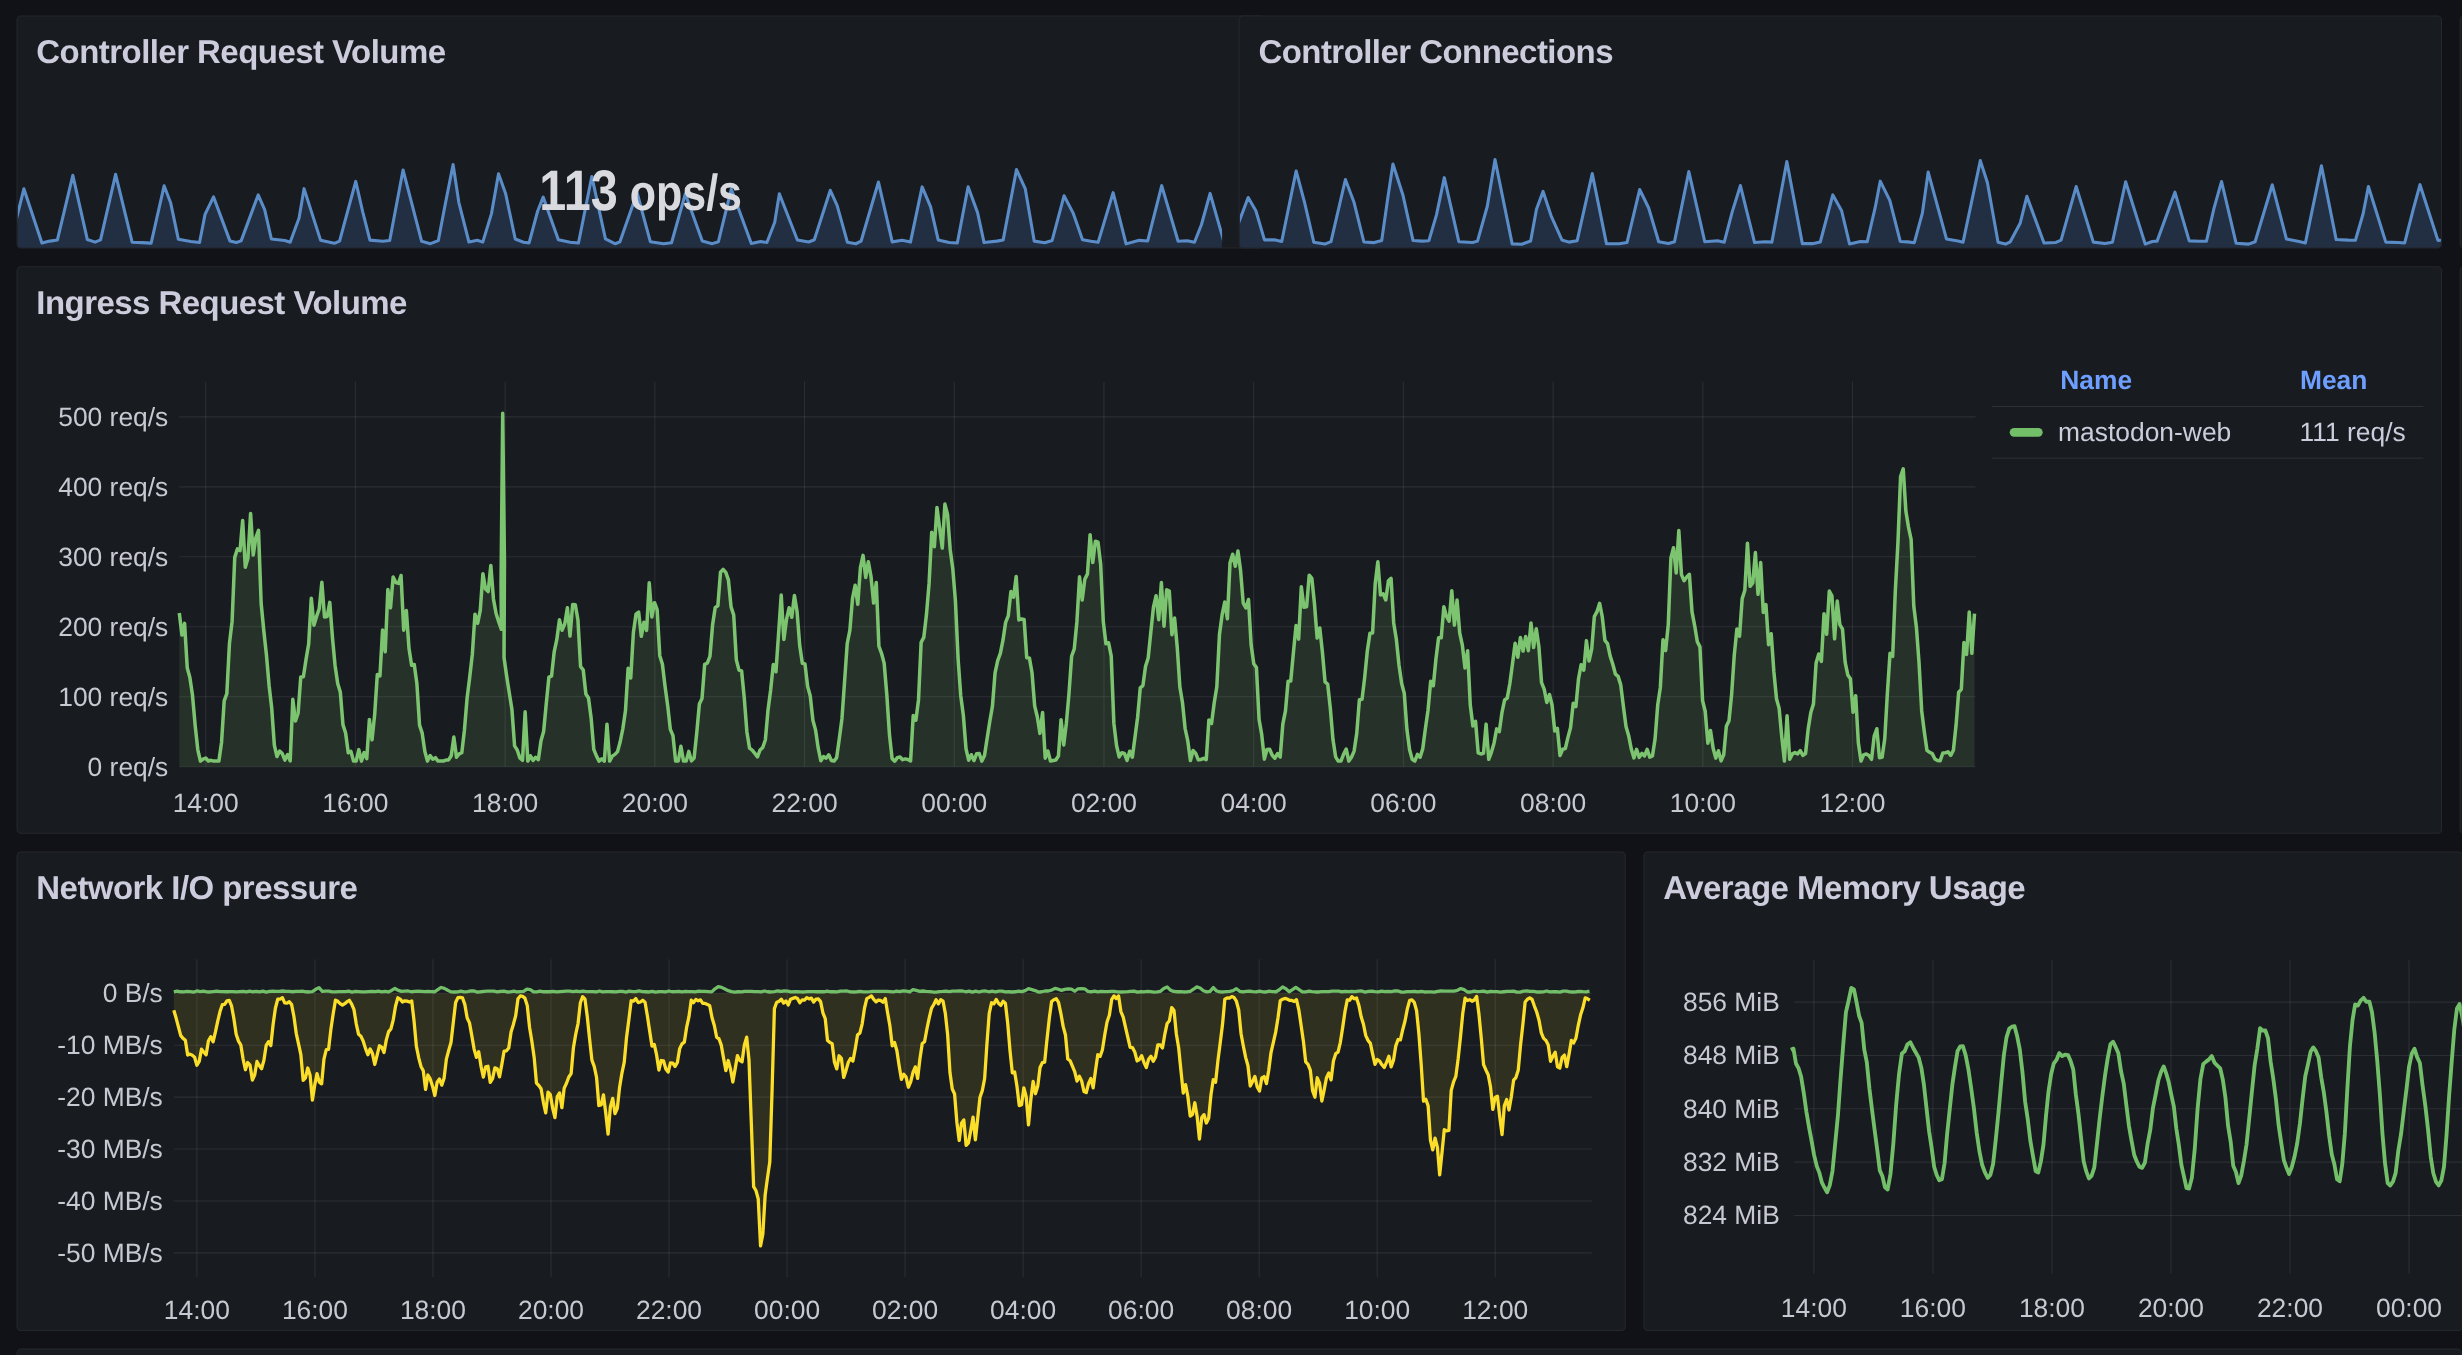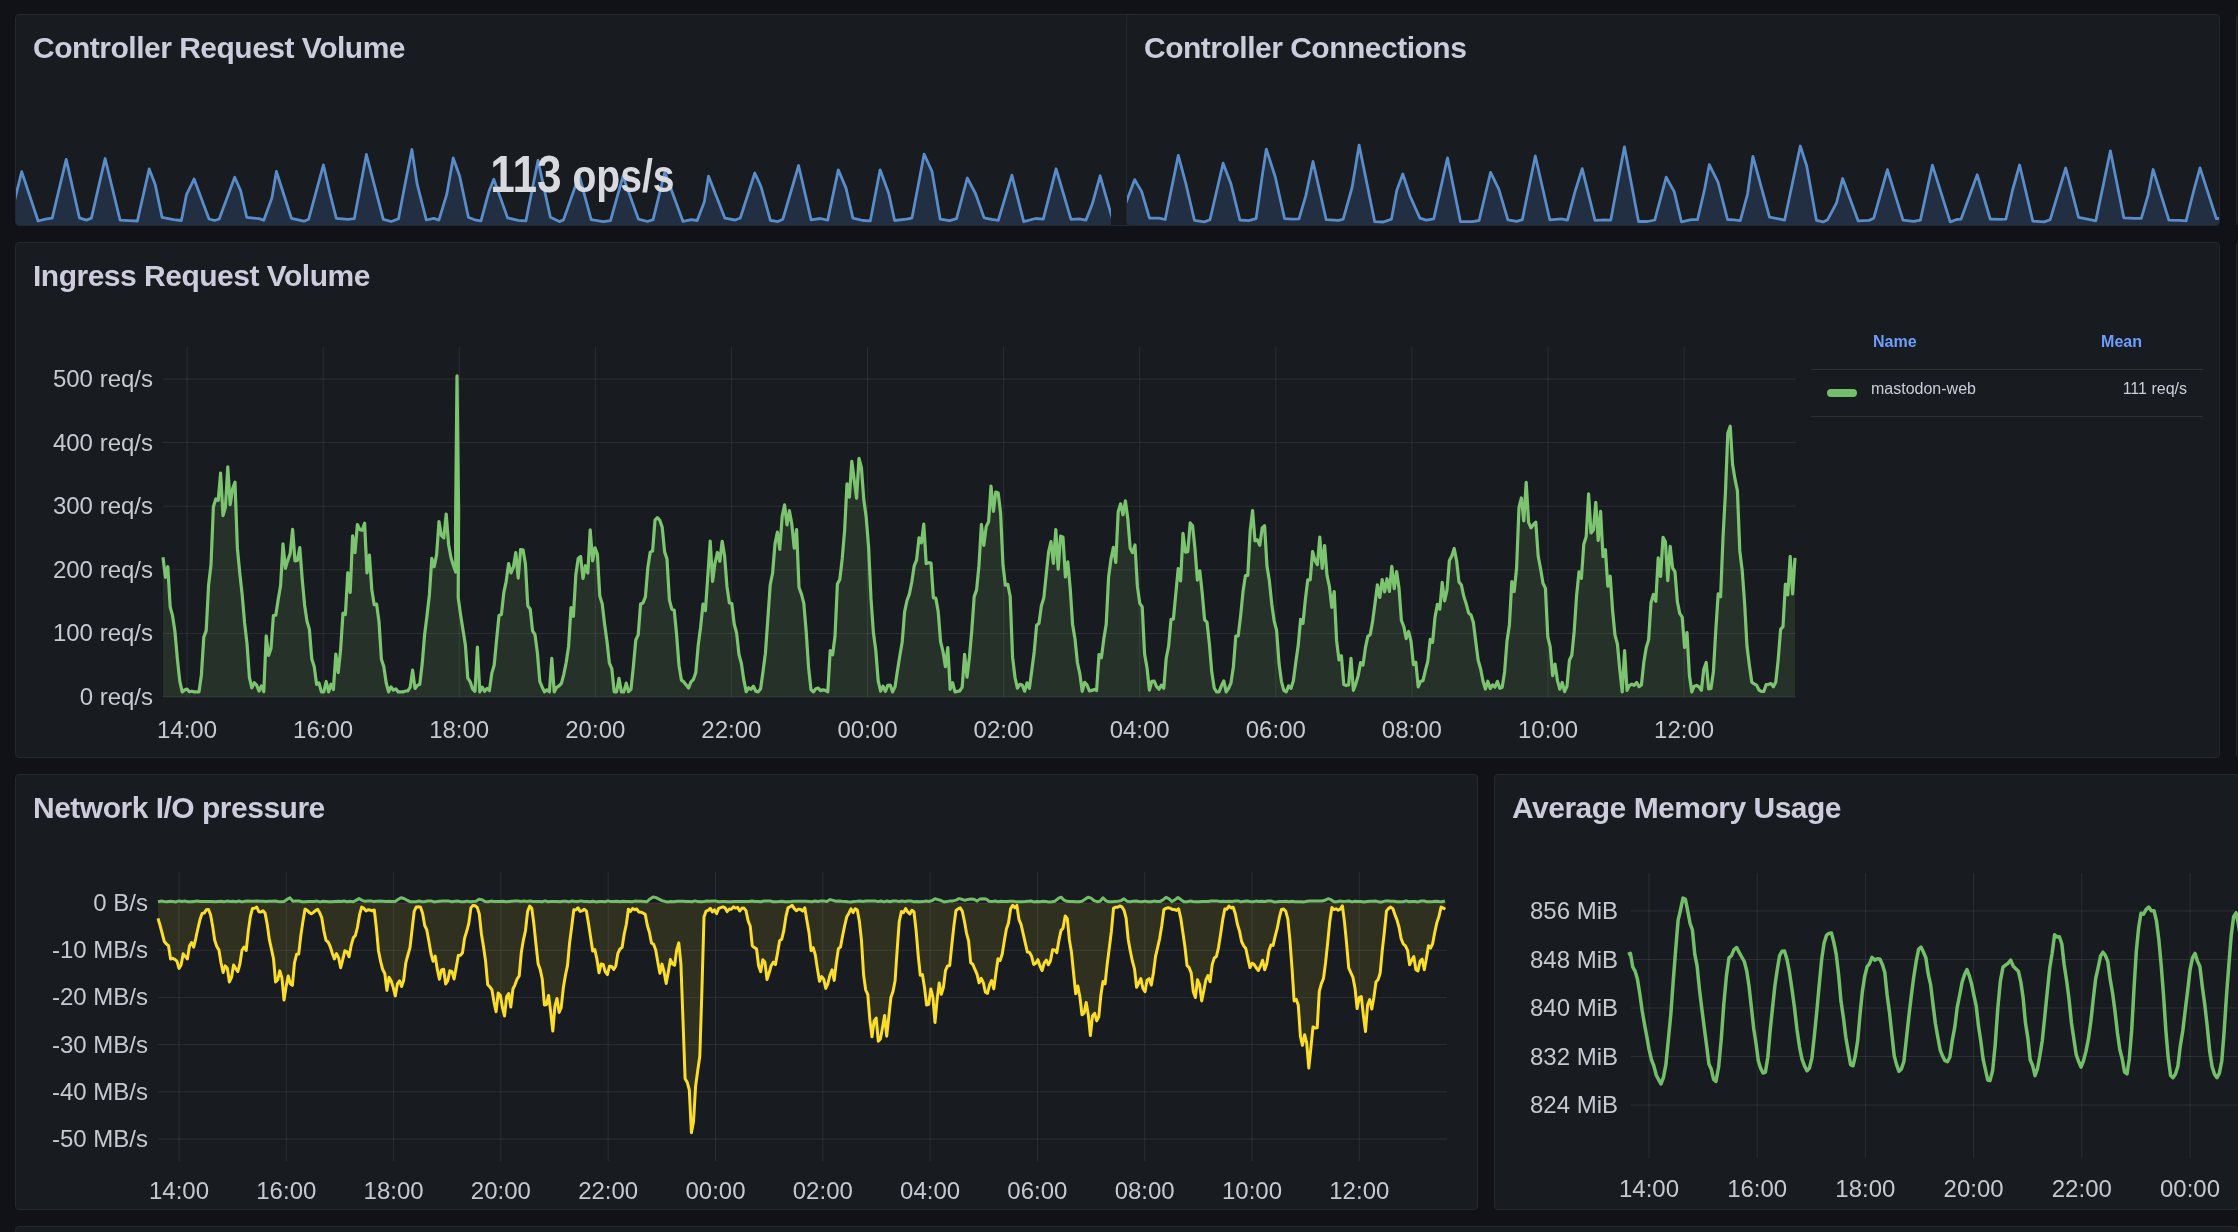--- a/index.html
+++ b/index.html
@@ -5,21 +5,21 @@
 * { margin:0; padding:0; box-sizing:border-box; }
 html,body { width:2238px; height:1232px; background:#111217; font-family:"Liberation Sans", sans-serif; overflow:hidden; }
 .panel { position:absolute; background:#181b1f; border:1px solid #25272e; border-radius:4px; overflow:hidden; }
 .title { position:absolute; left:17px; top:16px; font-size:30px; font-weight:600; color:#ccccdc; letter-spacing:-0.5px; }
 svg { position:absolute; left:0; top:0; }
 .gl { stroke:rgba(204,204,220,0.11); stroke-width:1; }
 .axl { font-family:"Liberation Sans",sans-serif; font-size:24px; fill:#c7c8d1; }
 .statwrap { position:absolute; width:100%; text-align:center; }
 .statnum { font-size:52px; font-weight:700; color:#d9dadf; }
 .statunit { font-size:46px; font-weight:700; color:#d9dadf; }
-.leg { position:absolute; font-size:16px; color:#ccccdc; }
+.leg { position:absolute; font-size:24px; color:#ccccdc; }
 .leghead { color:#6e9fff; font-weight:700; }
 .sep { position:absolute; height:1px; background:#2c2f36; }
 </style>
 </head>
 <body>
 
 <div class="panel" style="left:15px; top:14px; width:1135px; height:212px;">
   <svg width="1095" height="212" viewBox="0 0 1095 212">
     <path d="M -12 212 L -12 204.8 L -6.1 204.5 L 5.7 156.6 L 22.1 206 L 29.4 204.2 L 36.2 203.1 L 50.2 144.4 L 63.4 202.8 L 70.4 205.1 L 75.4 203.1 L 89.1 143.5 L 104.1 205.2 L 113.4 205.6 L 121.4 206 L 133.2 153.9 L 139.2 169.6 L 146.1 202.4 L 157.5 204.6 L 165.4 205.5 L 170.4 179.9 L 178.1 164 L 193 204 L 198.8 205.5 L 203.2 204 L 218.7 162.2 L 224.6 175.6 L 230.7 202.3 L 243 203.7 L 247.8 205.2 L 255.9 183.1 L 260.4 156.5 L 275.4 203.3 L 287.9 206.2 L 292.7 204.2 L 307.4 149.9 L 313.7 177.3 L 320.3 203.3 L 332 204.3 L 338.3 203.7 L 350.4 139.5 L 367.3 204.4 L 375.3 206.5 L 382.5 203.7 L 388.2 173.6 L 395.9 134.5 L 401.1 168.9 L 410.3 205 L 417.9 203.4 L 422.9 205.1 L 430.8 179.2 L 437.2 143 L 443.7 161.2 L 452.4 202.3 L 459.9 205.2 L 465 205.8 L 472.8 176.8 L 477.8 164.2 L 491.6 202.9 L 502.3 205.3 L 509.9 205.9 L 522 145.4 L 534.4 202.2 L 543.4 206.6 L 547.5 204.9 L 563.2 160.2 L 569.2 182.6 L 575.2 204.7 L 587.3 206.6 L 594.5 205.7 L 607 161.2 L 622.4 204.1 L 631.5 206.5 L 637.1 204.7 L 648.8 156.9 L 667 206.4 L 675.4 204.6 L 681.2 205.5 L 688.3 187.1 L 692.5 161.1 L 708.9 203.2 L 719.2 205 L 724.3 203 L 738.8 158 L 745 171.7 L 754.4 205.3 L 762 206.6 L 766.8 204.3 L 782.6 150.5 L 795.1 204.9 L 804.2 203.5 L 811.7 205.1 L 822.3 154.9 L 830 173.1 L 836.9 203.1 L 846.9 205.5 L 854.3 205.9 L 864.1 154.8 L 872.7 178.3 L 878.6 205.5 L 890.2 204.2 L 896 203.1 L 908.1 139.2 L 916 156.4 L 924.2 204.2 L 933.7 205.6 L 940.5 203.6 L 951.3 163 L 959.5 178.5 L 968.1 202.9 L 975.8 204.4 L 982.3 205.3 L 995.9 160.1 L 1007.7 206.7 L 1019.7 203.5 L 1027.3 204.1 L 1040.1 153.8 L 1055 204.3 L 1063.3 203.8 L 1069.9 205.2 L 1076.2 189.3 L 1084.1 160.8 L 1097 206 L 1105.6 206.6 L 1109.9 204.3 L 1125.6 164.3 L 1137.2 206 L 1137.2 212 Z" fill="rgba(87,148,242,0.16)"></path>
     <polyline points="-12,204.8 -6.1,204.5 5.7,156.6 22.1,206 29.4,204.2 36.2,203.1 50.2,144.4 63.4,202.8 70.4,205.1 75.4,203.1 89.1,143.5 104.1,205.2 113.4,205.6 121.4,206 133.2,153.9 139.2,169.6 146.1,202.4 157.5,204.6 165.4,205.5 170.4,179.9 178.1,164 193,204 198.8,205.5 203.2,204 218.7,162.2 224.6,175.6 230.7,202.3 243,203.7 247.8,205.2 255.9,183.1 260.4,156.5 275.4,203.3 287.9,206.2 292.7,204.2 307.4,149.9 313.7,177.3 320.3,203.3 332,204.3 338.3,203.7 350.4,139.5 367.3,204.4 375.3,206.5 382.5,203.7 388.2,173.6 395.9,134.5 401.1,168.9 410.3,205 417.9,203.4 422.9,205.1 430.8,179.2 437.2,143 443.7,161.2 452.4,202.3 459.9,205.2 465,205.8 472.8,176.8 477.8,164.2 491.6,202.9 502.3,205.3 509.9,205.9 522,145.4 534.4,202.2 543.4,206.6 547.5,204.9 563.2,160.2 569.2,182.6 575.2,204.7 587.3,206.6 594.5,205.7 607,161.2 622.4,204.1 631.5,206.5 637.1,204.7 648.8,156.9 667,206.4 675.4,204.6 681.2,205.5 688.3,187.1 692.5,161.1 708.9,203.2 719.2,205 724.3,203 738.8,158 745,171.7 754.4,205.3 762,206.6 766.8,204.3 782.6,150.5 795.1,204.9 804.2,203.5 811.7,205.1 822.3,154.9 830,173.1 836.9,203.1 846.9,205.5 854.3,205.9 864.1,154.8 872.7,178.3 878.6,205.5 890.2,204.2 896,203.1 908.1,139.2 916,156.4 924.2,204.2 933.7,205.6 940.5,203.6 951.3,163 959.5,178.5 968.1,202.9 975.8,204.4 982.3,205.3 995.9,160.1 1007.7,206.7 1019.7,203.5 1027.3,204.1 1040.1,153.8 1055,204.3 1063.3,203.8 1069.9,205.2 1076.2,189.3 1084.1,160.8 1097,206 1105.6,206.6 1109.9,204.3 1125.6,164.3 1137.2,206" fill="none" stroke="#5a8cc8" stroke-width="2.8" stroke-linejoin="round"></polyline>

